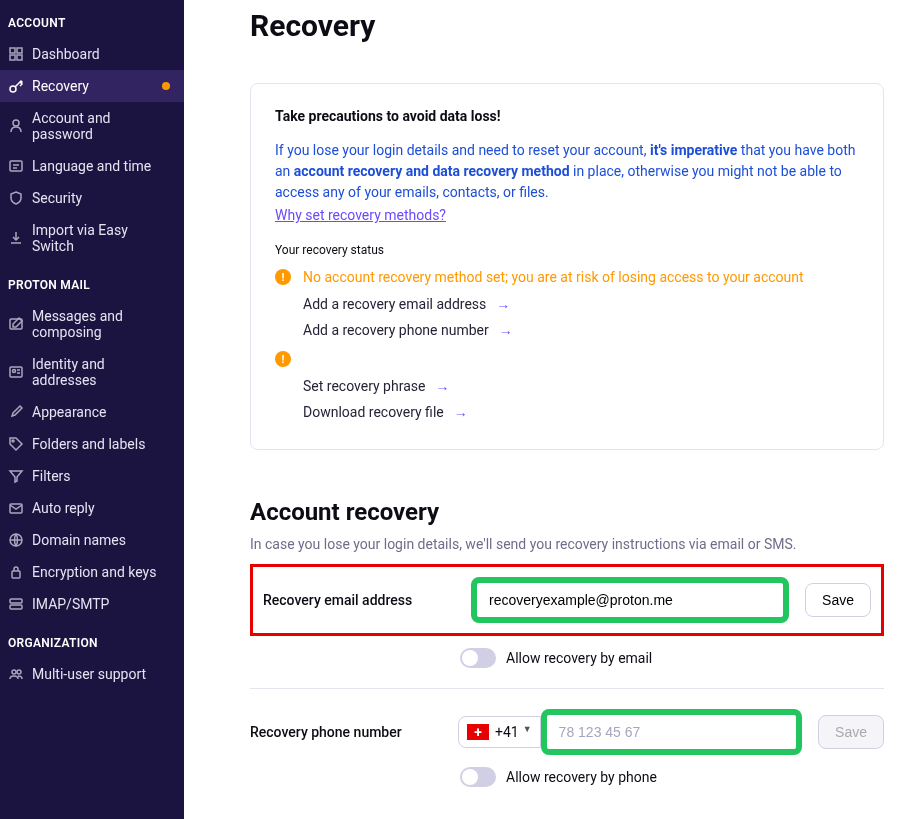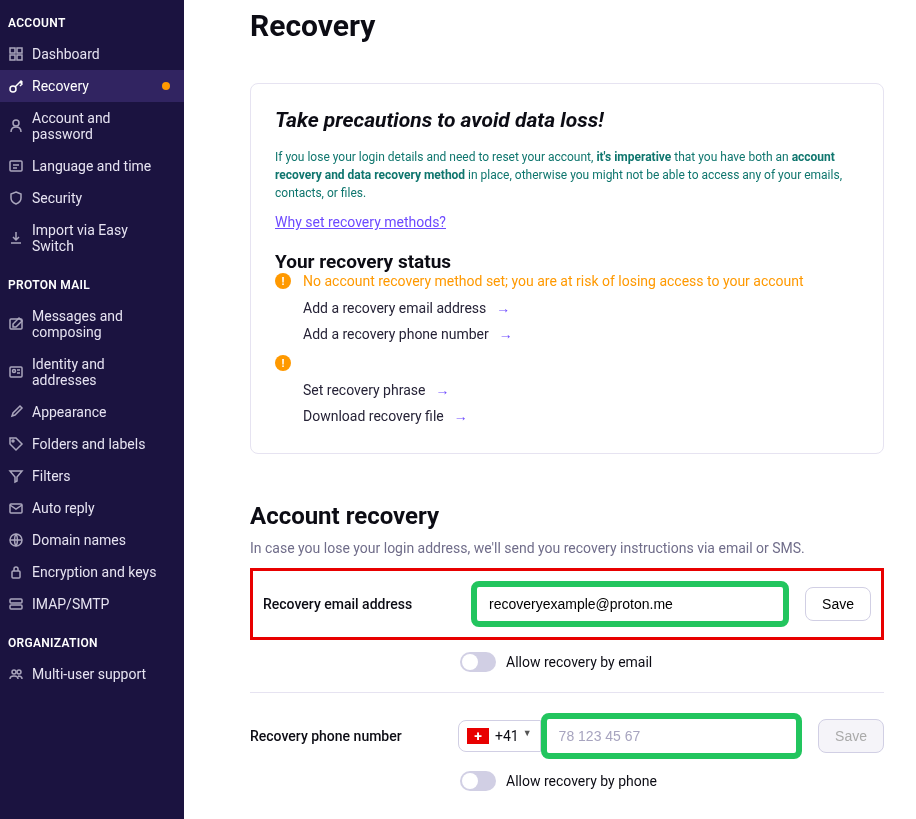--- a/index.html
+++ b/index.html
@@ -13,26 +13,26 @@
   .sidebar-item .icon { width: 16px; height: 16px; margin-right: 8px; display: inline-flex; align-items: center; justify-content: center; flex-shrink: 0; opacity: 0.7; }
   .sidebar-item.active .icon { opacity: 1; }
   .sidebar-item .label { font-size: 14px; }
   .sidebar-item .dot { width: 8px; height: 8px; border-radius: 50%; background: #ff9900; position: absolute; right: 14px; }
   
   
   .main { flex: 1; background: #fff; overflow-y: auto; padding: 0 32px 40px 66px; }
   .page-title { font-size: 30px; font-weight: 700; margin: 8px 0 40px 0; }
   
   .card { border: 1px solid #e6e3f1; border-radius: 8px; padding: 24px; margin-bottom: 48px; }
-  .card-title { font-size: 21px; font-weight: 700; margin-bottom: 16px; font-style: italic; }
-  .card-text { font-size: 12px; line-height: 1.5; color: #0f766e; margin-bottom: 12px; }
+  .card-title { font-size: 14px; font-weight: 700; margin-bottom: 16px; }
+  .card-text { font-size: 14px; line-height: 1.5; color: #1d4ed8; margin-bottom: 4px; }
   .card-text b { font-weight: 700; }
   .card-link { color: #6d4aff; text-decoration: underline; font-size: 14px; cursor: pointer; display: inline-block; }
   
-  .status-title { font-size: 19px; font-weight: 700; margin-top: 20px; }
+  .status-title { font-size: 12px; font-weight: 400; margin-top: 20px; margin-bottom: 12px; }
   .status-row { display: flex; align-items: flex-start; margin-bottom: 6px; }
   .status-warn-icon { width: 16px; height: 16px; border-radius: 50%; background: #ff9900; color: #fff; display: inline-flex; align-items: center; justify-content: center; font-size: 11px; font-weight: 700; margin-right: 12px; flex-shrink: 0; }
   .status-text { color: #ff9900; font-size: 14px; }
   .status-action { margin-left: 28px; padding: 5px 0; font-size: 14px; color: #262337; display: flex; align-items: center; cursor: pointer; }
   .status-action .arrow { margin-left: 10px; color: #6d4aff; }
   
   .section-title { font-size: 24px; font-weight: 700; margin-bottom: 10px; }
   .section-sub { font-size: 14px; color: #706d8a; margin-bottom: 12px; }
   
   .highlight-box { border: 3px solid #e80000; padding: 10px 10px; margin-bottom: 12px; }
@@ -250,21 +250,21 @@
       <span>Set recovery phrase</span>
       <span class="arrow">→</span>
     </div>
     <div class="status-action">
       <span>Download recovery file</span>
       <span class="arrow">→</span>
     </div>
   </div>
 
   <h2 class="section-title">Account recovery</h2>
-  <p class="section-sub">In case you lose your login address, we'll send you recovery instructions via email or SMS.</p>
+  <p class="section-sub">In case you lose your login details, we'll send you recovery instructions via email or SMS.</p>
 
   <div class="highlight-box">
     <div class="field-row">
       <div class="field-label">Recovery email address</div>
       <div class="field-input">
         <input type="text" value="recoveryexample@proton.me" style="">
       </div>
       <button class="btn">Save</button>
     </div>
   </div>

